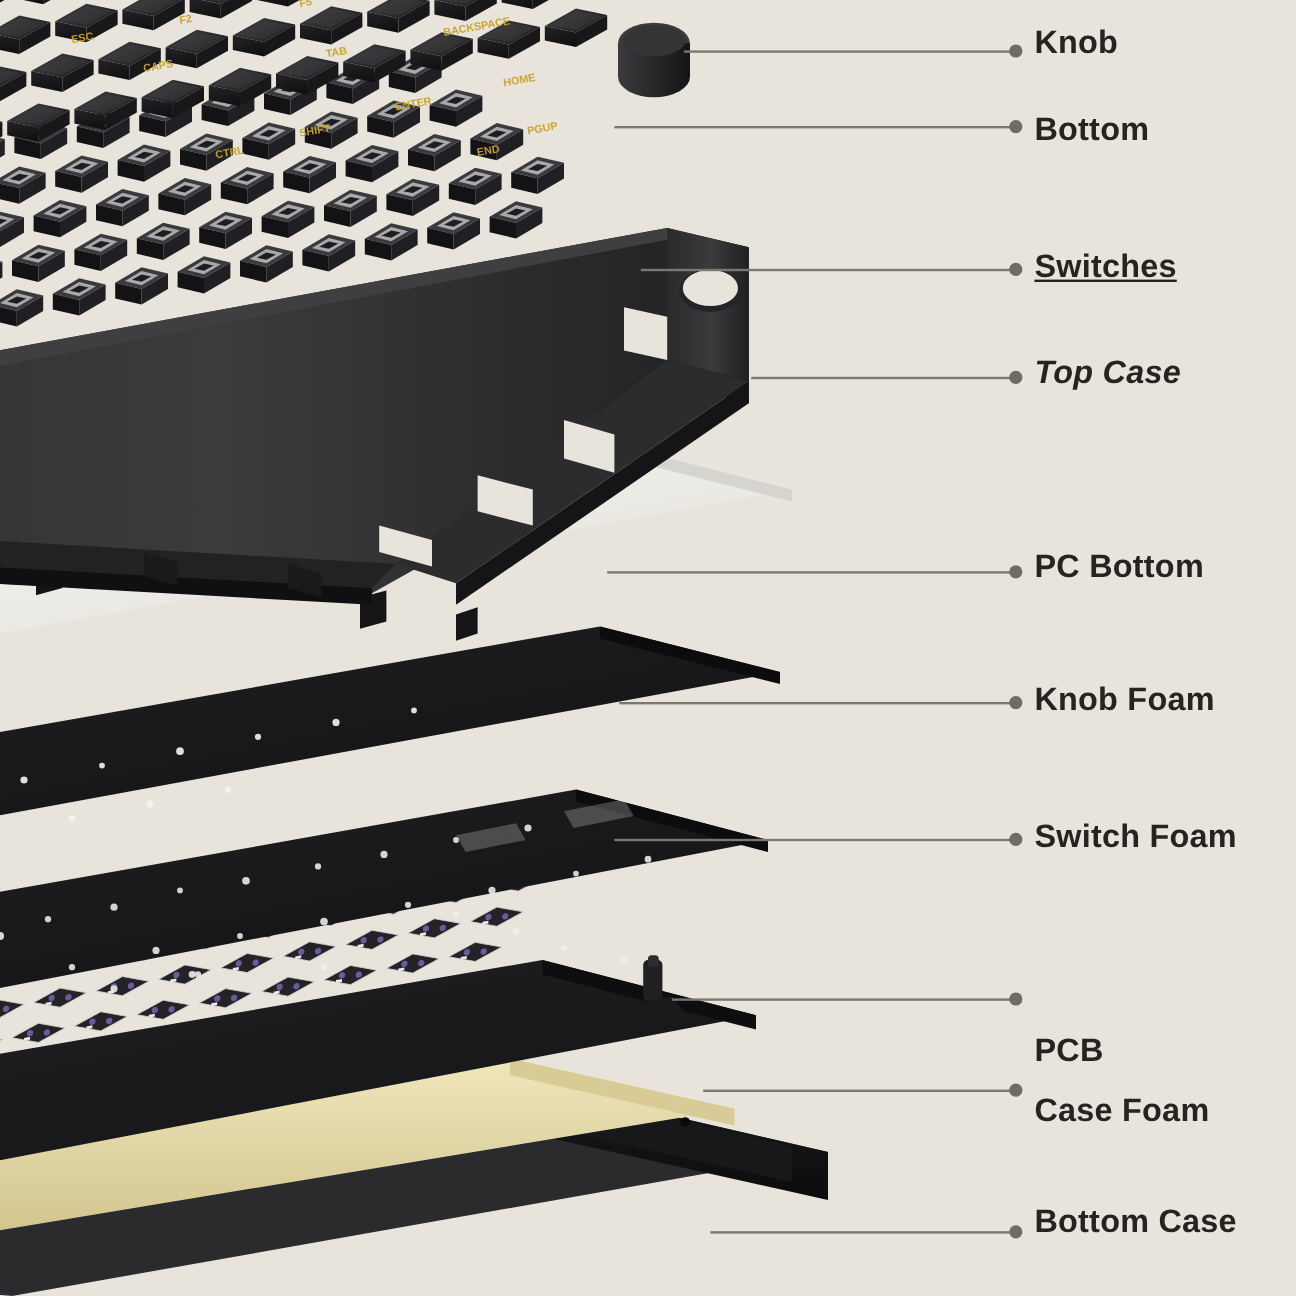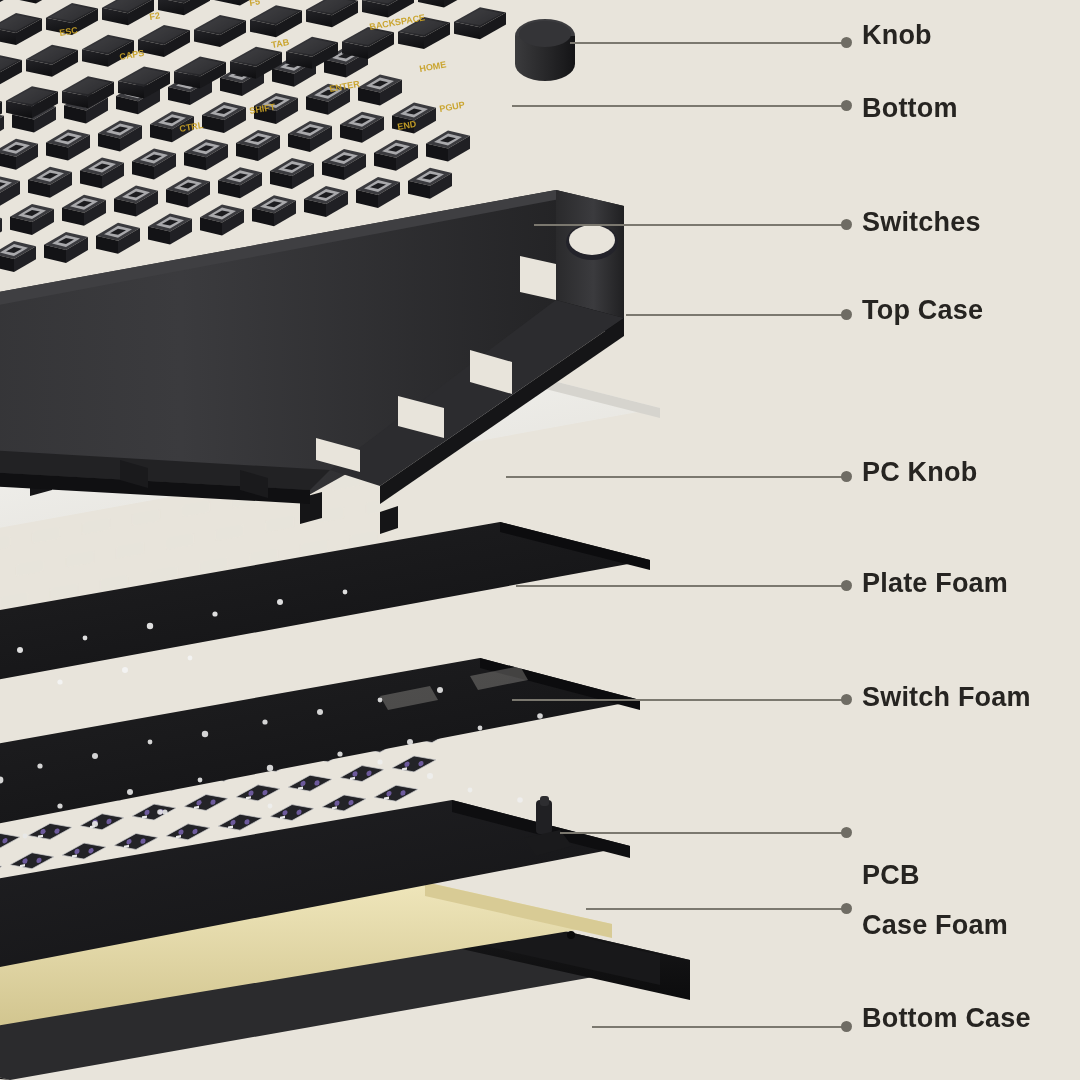--- a/index.html
+++ b/index.html
@@ -680,39 +680,39 @@
 
   <div>
     <div class="leader" style="left:512px;top:105px;width:334px;"></div>
     <div class="leader-dot" style="left:841px;top:100px;"></div>
     <div class="label" style="left:862px;top:95px;">Bottom</div>
   </div>
 
   <div>
     <div class="leader" style="left:534px;top:224px;width:312px;"></div>
     <div class="leader-dot" style="left:841px;top:219px;"></div>
-    <div class="label" style="left:862px;top:209px;">Switches</div>
+    <div class="label" style="left:862px;top:209px;text-decoration:underline;">Switches</div>
   </div>
 
   <div>
     <div class="leader" style="left:626px;top:314px;width:220px;"></div>
     <div class="leader-dot" style="left:841px;top:309px;"></div>
-    <div class="label" style="left:862px;top:297px;">Top Case</div>
+    <div class="label" style="left:862px;top:297px;font-style:italic;">Top Case</div>
   </div>
 
   <div>
     <div class="leader" style="left:506px;top:476px;width:340px;"></div>
     <div class="leader-dot" style="left:841px;top:471px;"></div>
-    <div class="label" style="left:862px;top:459px;">PC Knob</div>
+    <div class="label" style="left:862px;top:459px;">PC Bottom</div>
   </div>
 
   <div>
     <div class="leader" style="left:516px;top:585px;width:330px;"></div>
     <div class="leader-dot" style="left:841px;top:580px;"></div>
-    <div class="label" style="left:862px;top:570px;">Plate Foam</div>
+    <div class="label" style="left:862px;top:570px;">Knob Foam</div>
   </div>
 
   <div>
     <div class="leader" style="left:512px;top:699px;width:334px;"></div>
     <div class="leader-dot" style="left:841px;top:694px;"></div>
     <div class="label" style="left:862px;top:684px;">Switch Foam</div>
   </div>
 
   <div>
     <div class="leader" style="left:560px;top:832px;width:286px;"></div>

